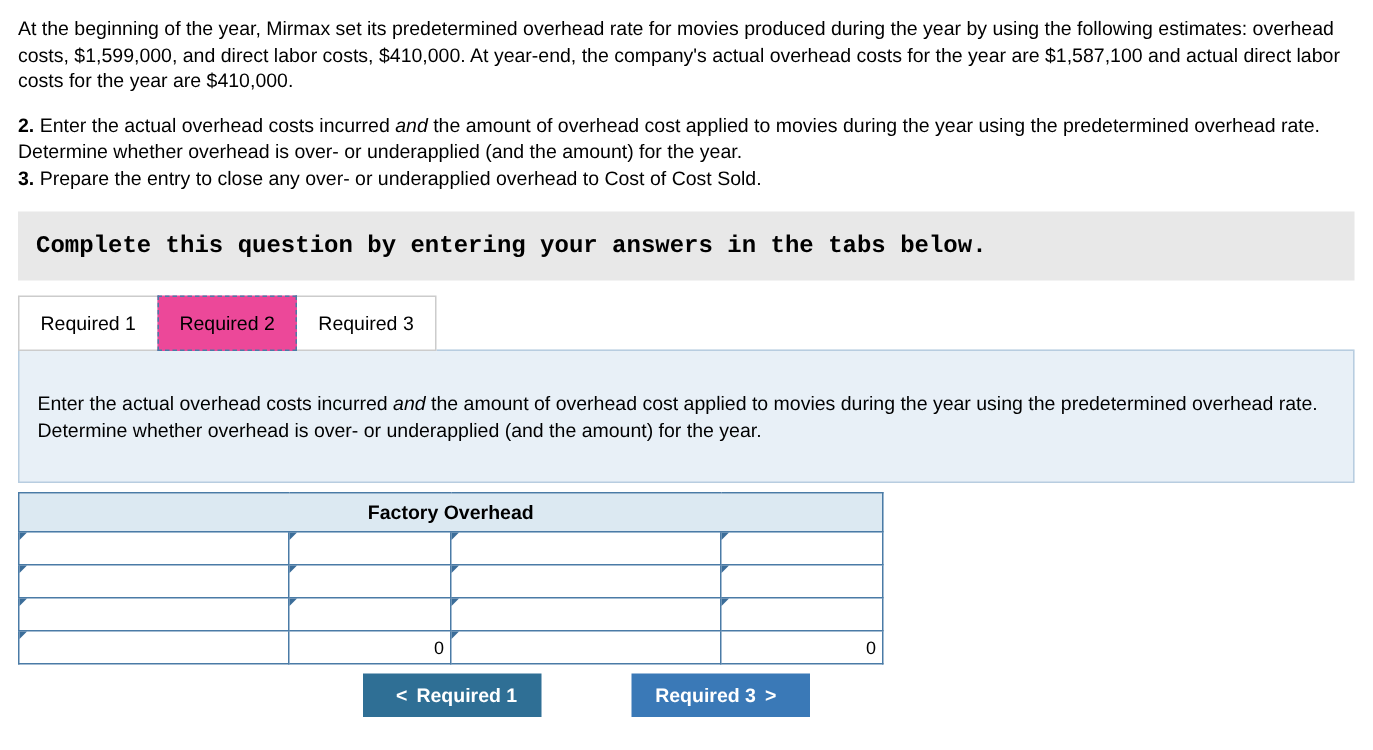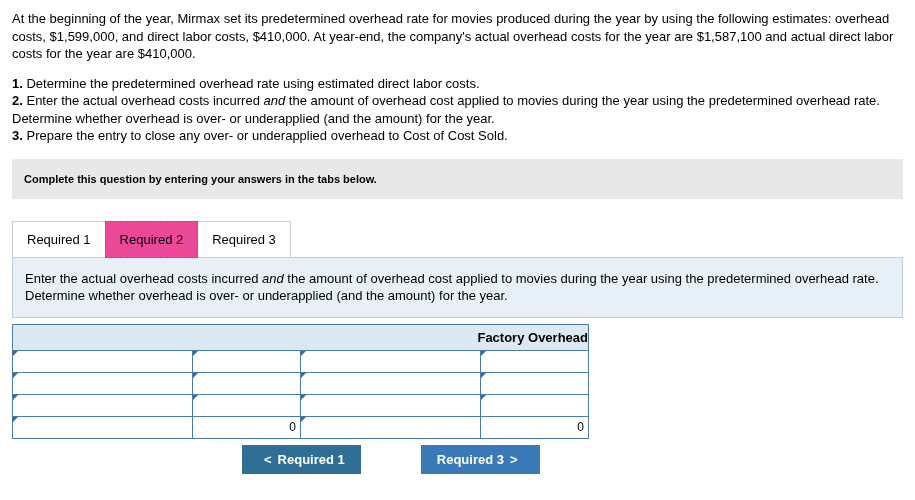--- a/index.html
+++ b/index.html
@@ -13,55 +13,56 @@
   }
   .problem-text { line-height: 1.35; margin-bottom: 12px; }
   .questions { margin-bottom: 14px; }
   .questions p { line-height: 1.35; }
   .questions b { font-weight: bold; }
   .italic { font-style: italic; }
   .instruction-bar {
     background: #e8e8e8;
     padding: 14px 12px;
     font-weight: bold;
-    font-size: 11px;
-    margin-bottom: 22px;
+    font-size: 16px;
+    margin-bottom: 10px;
+    font-family: Liberation Mono, monospace;
   }
   .tabs-row { display: flex; }
   .tab {
     border: 1px solid #ccc;
     padding: 10px 14px;
     font-size: 13px;
     background: #fff;
     cursor: pointer;
     margin-right: -1px;
   }
   .tab.active {
     border: 1px dashed #4a7ba6;
     background: #ec4899;
     position: relative;
     z-index: 2;
   }
   .tab-content-header {
     border: 1px solid #b8cde0;
     background: #e8f0f7;
-    padding: 12px 12px;
+    padding: 26px 12px;
     font-size: 13px;
     line-height: 1.35;
     margin-top: -1px;
   }
   .worksheet { margin-top: 6px; }
   .t-account {
     border-collapse: collapse;
   }
   .t-account th.header-cell {
     background: #dce9f2;
     border: 1px solid #4a7ba6;
     font-weight: bold;
-    text-align: right;
+    text-align: center;
     padding: 5px 0;
     font-size: 13px;
   }
   .t-account td {
     border: 1px solid #4a7ba6;
     height: 22px;
     background: #fff;
     padding: 0 4px;
     font-size: 12px;
     text-align: right;
@@ -94,23 +95,20 @@
   .nav-btn.prev { background: #2f6f95; margin-right: 60px; }
   .nav-btn.next { background: #3a79b7; }
   .chev { font-weight: bold; margin: 0 6px; }
 </style>
 </head>
 <body>
 
 <div class="problem-text">At the beginning of the year, Mirmax set its predetermined overhead rate for movies produced during the year by using the following estimates: overhead costs, $1,599,000, and direct labor costs, $410,000. At year-end, the company's actual overhead costs for the year are $1,587,100 and actual direct labor costs for the year are $410,000.</div>
 
 <div class="questions">
-  <p>
-    <b>1.</b><span> Determine the predetermined overhead rate using estimated direct labor costs.</span>
-  </p>
   <p>
     <b>2.</b><span> Enter the actual overhead costs incurred </span><span class="italic">and</span><span> the amount of overhead cost applied to movies during the year using the predetermined overhead rate. Determine whether overhead is over- or underapplied (and the amount) for the year.</span>
   </p>
   <p>
     <b>3.</b><span> Prepare the entry to close any over- or underapplied overhead to Cost of Cost Sold.</span>
   </p>
 </div>
 
 <div class="instruction-bar">Complete this question by entering your answers in the tabs below.</div>
 

